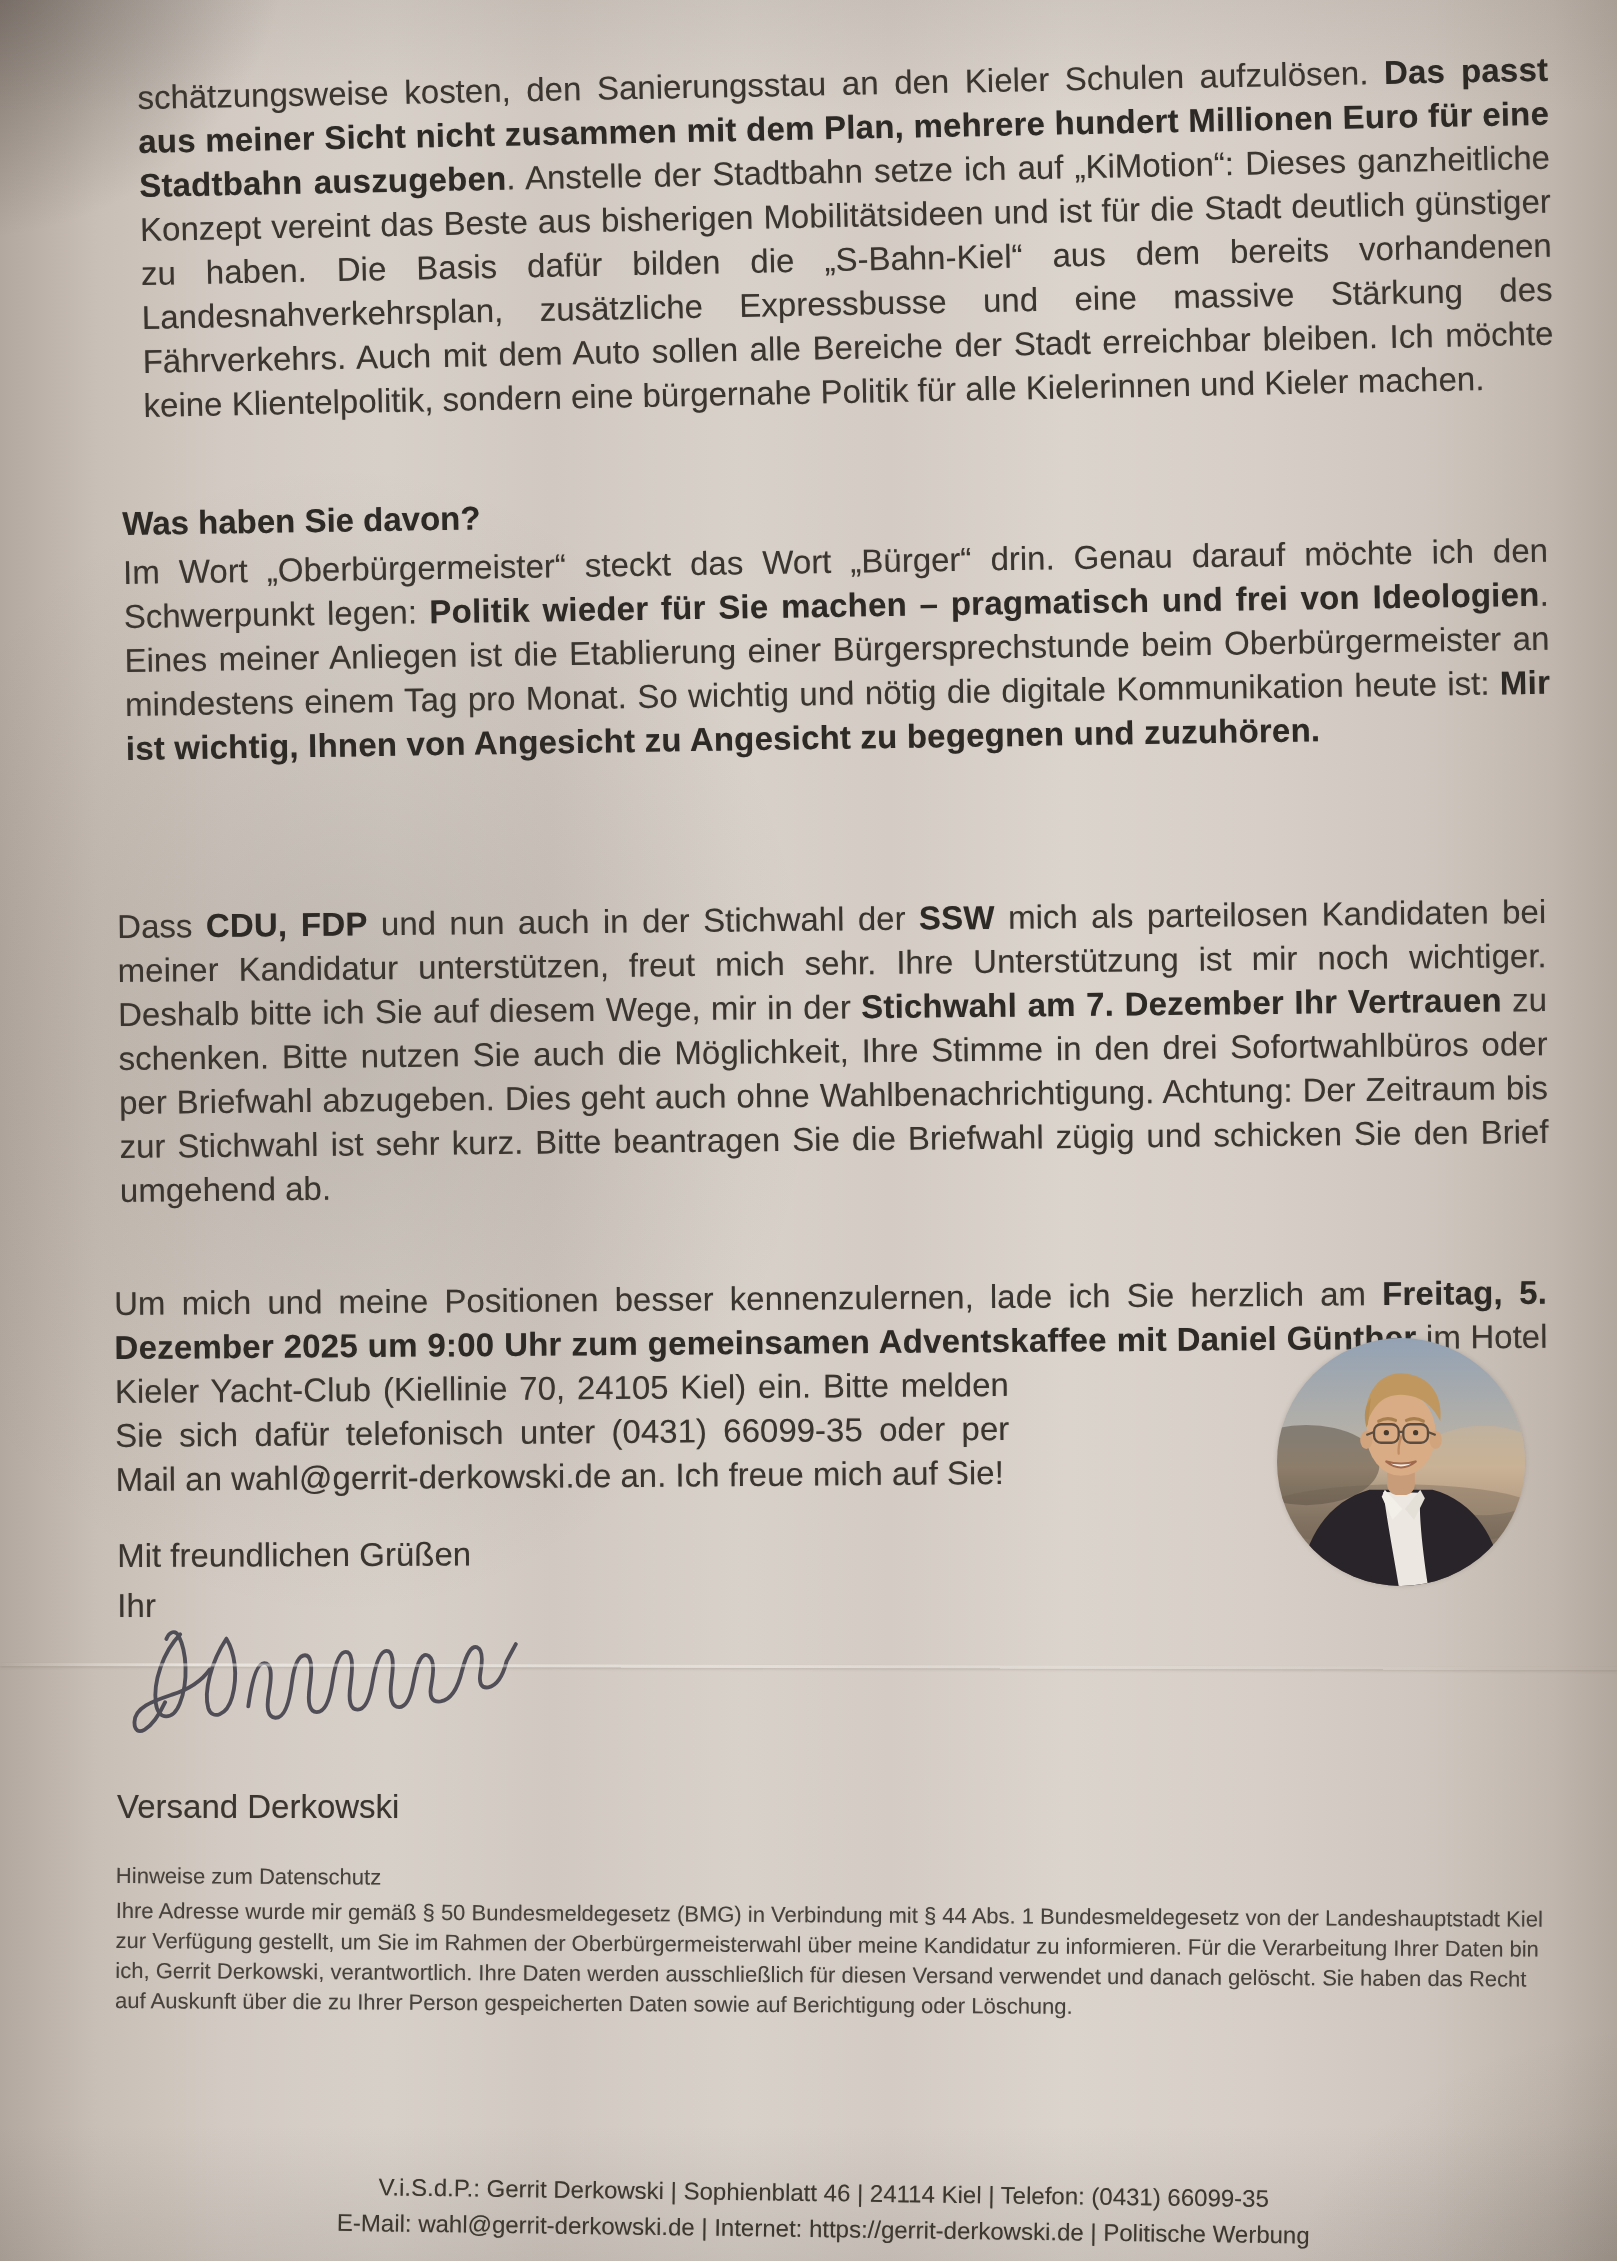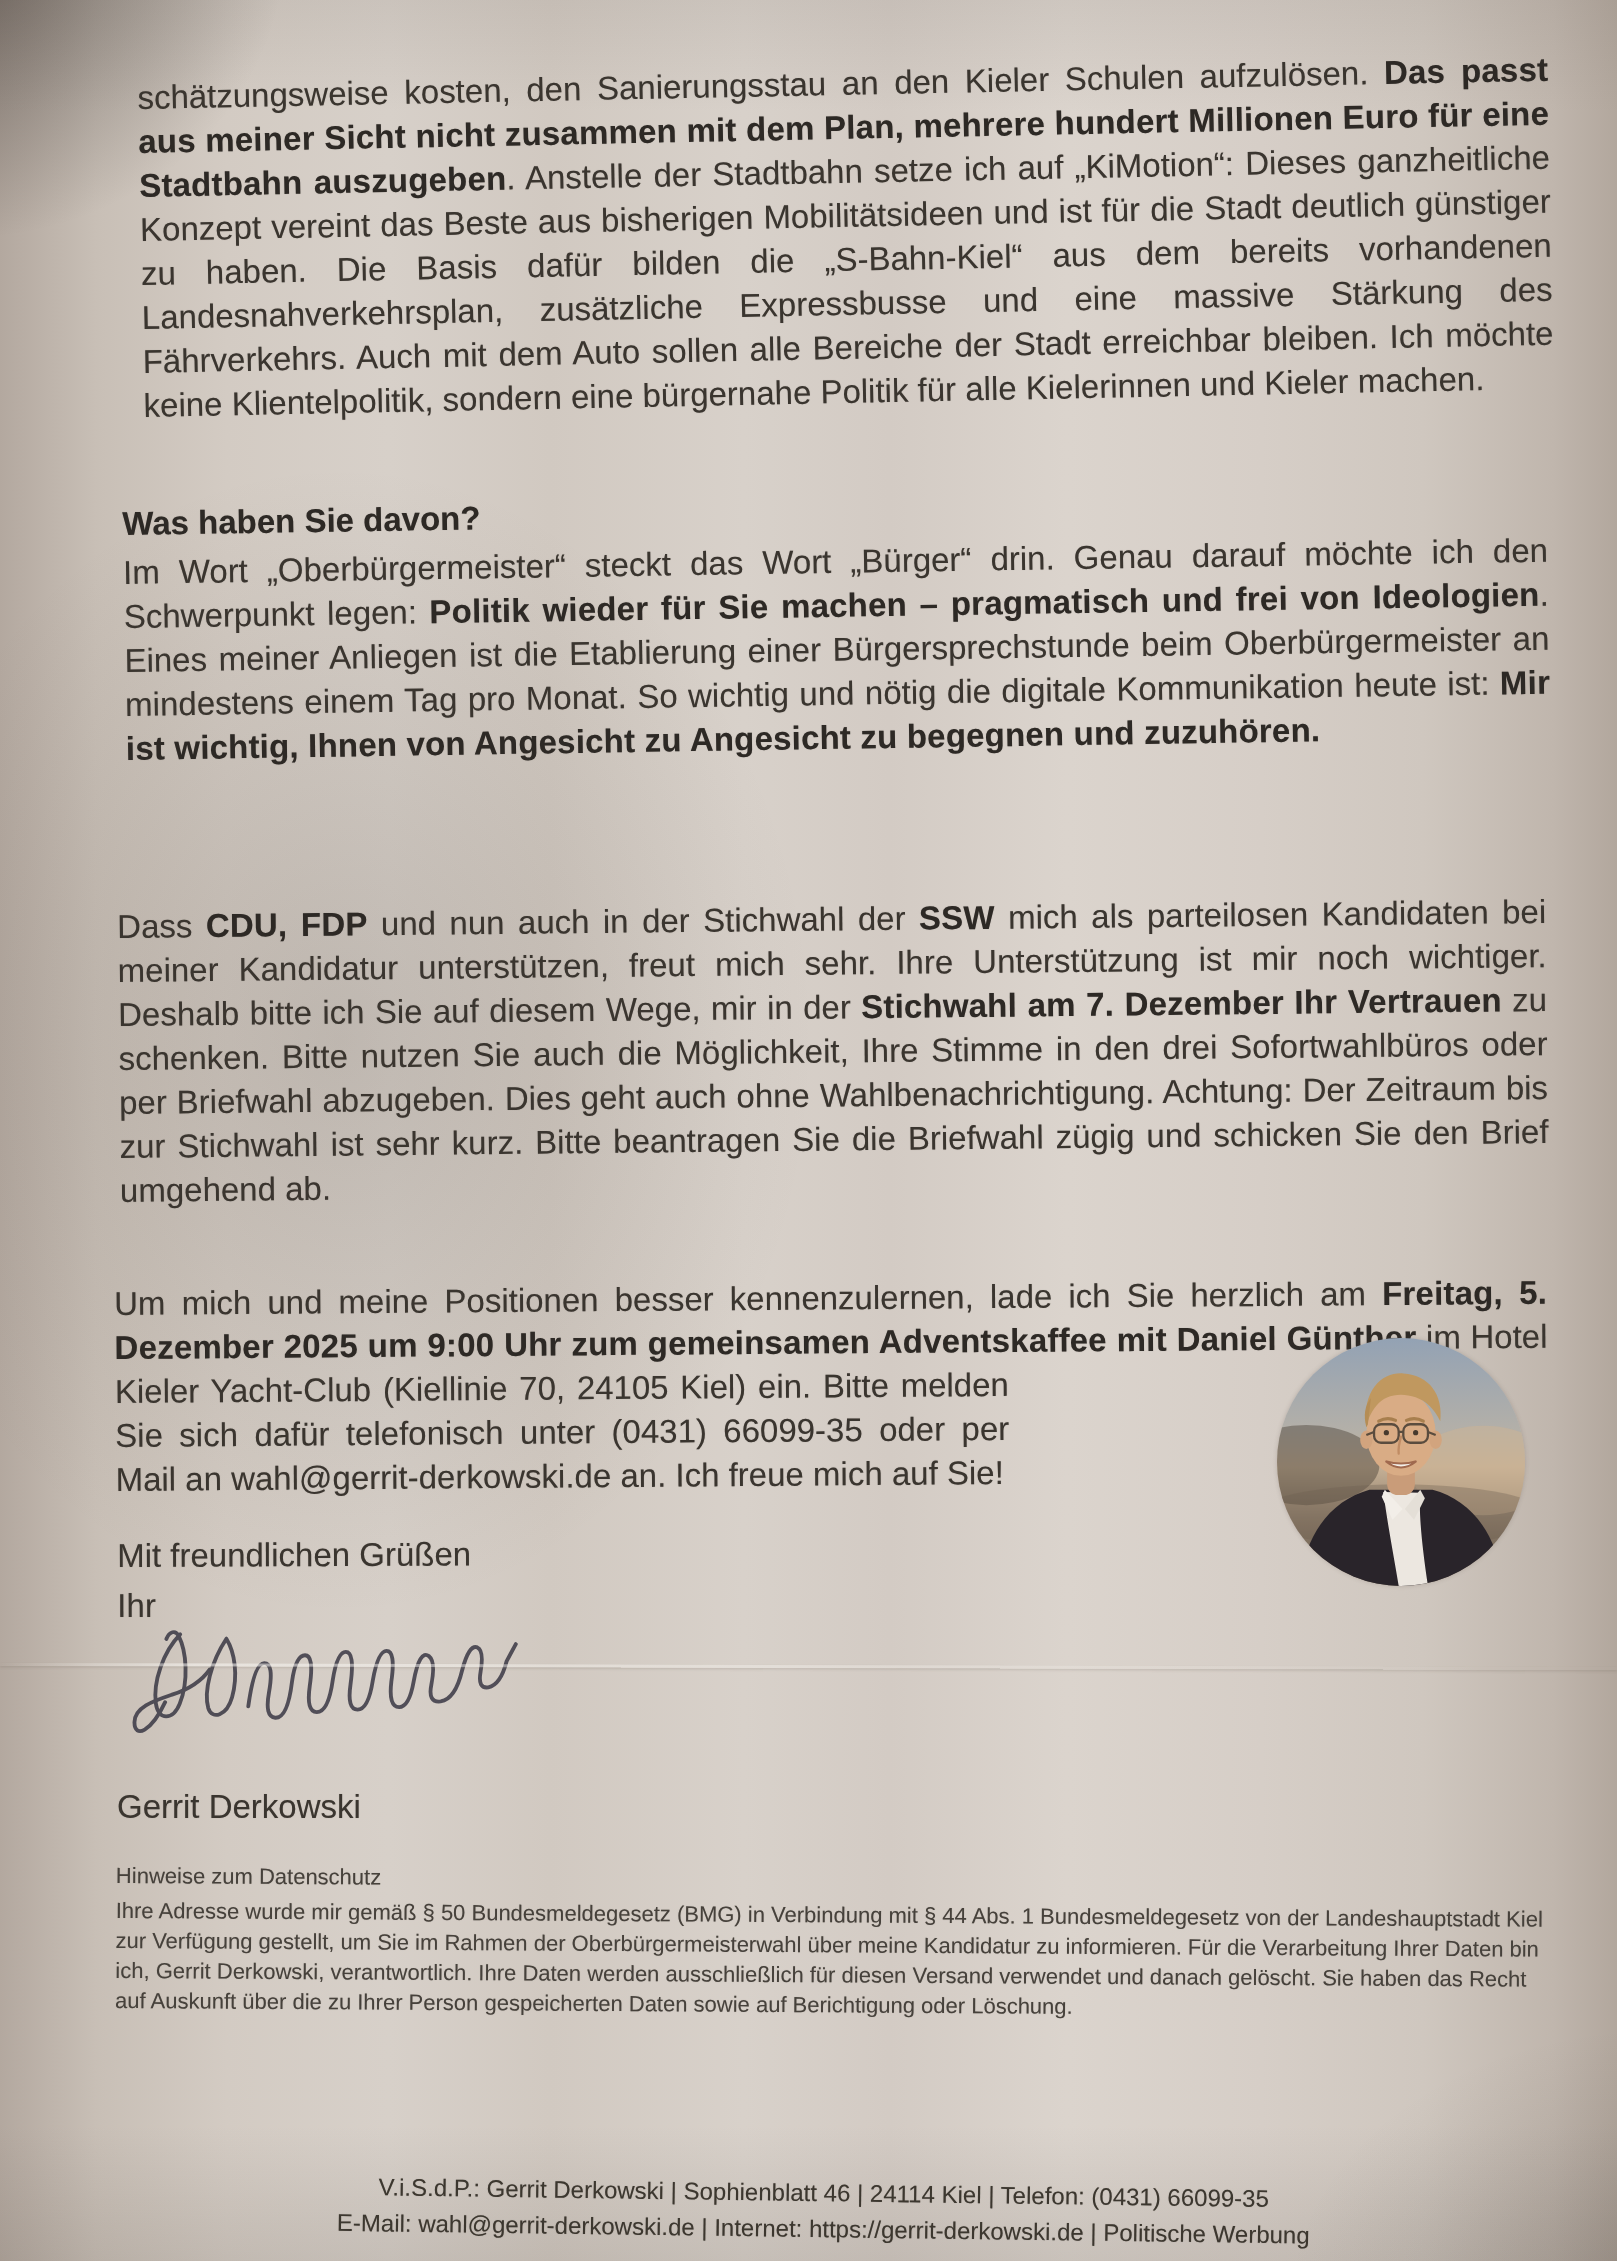--- a/index.html
+++ b/index.html
@@ -114,21 +114,21 @@
     <svg width="508" height="154" viewBox="0 0 660 200">
       <g fill="none" stroke="#45434e" stroke-width="5" stroke-linecap="round" stroke-linejoin="round" opacity="0.92">
         <path d="M 72 38 C 50 60 36 100 40 128 C 43 150 62 150 71 128 C 83 98 80 60 70 40 C 66 32 58 34 54 44"></path>
         <path d="M 52 126 C 34 164 12 174 12 152 C 12 132 38 124 62 116 C 84 109 100 98 110 84"></path>
         <path d="M 132 44 C 112 74 102 112 108 134 C 113 150 132 144 139 120 C 147 92 143 62 132 44"></path>
         <path d="M 160 132 q 8 -56 21 -56 q 13 0 6 38 q -6 32 8 33 q 16 1 22 -47 q 5 -34 17 -34 q 12 0 6 40 q -5 34 9 34 q 15 0 21 -42 q 6 -36 17 -36 q 12 0 6 42 q -5 33 9 33 q 14 0 20 -38 q 7 -38 18 -38 q 12 0 6 40 q -4 33 10 33 q 13 0 19 -33 q 8 -42 20 -33 q 9 7 3 37 q -5 24 12 22 q 19 -3 28 -40 q 9 -34 20 -30 q 9 4 4 32 q -4 22 10 20 q 16 -3 24 -34 l 12 -22"></path>
       </g>
     </svg>
   </div>
 
-  <div class="block signer">Gerrit Derkowski</div>
+  <div class="block signer">Versand Derkowski</div>
 
   <div class="crease"></div>
 
   <div class="block privacy">
     <div class="ph">Hinweise zum Datenschutz</div>
     <div>Ihre Adresse wurde mir gemäß § 50 Bundesmeldegesetz (BMG) in Verbindung mit § 44 Abs. 1 Bundesmeldegesetz von der Landeshauptstadt Kiel zur Verfügung gestellt, um Sie im Rahmen der Oberbürgermeisterwahl über meine Kandidatur zu informieren. Für die Verarbeitung Ihrer Daten bin ich, Gerrit Derkowski, verantwortlich. Ihre Daten werden ausschließlich für diesen Versand verwendet und danach gelöscht. Sie haben das Recht auf Auskunft über die zu Ihrer Person gespeicherten Daten sowie auf Berichtigung oder Löschung.</div>
   </div>
 
   <div class="block footer">
     <div>V.i.S.d.P.: Gerrit Derkowski | Sophienblatt 46 | 24114 Kiel | Telefon: (0431) 66099-35</div>

